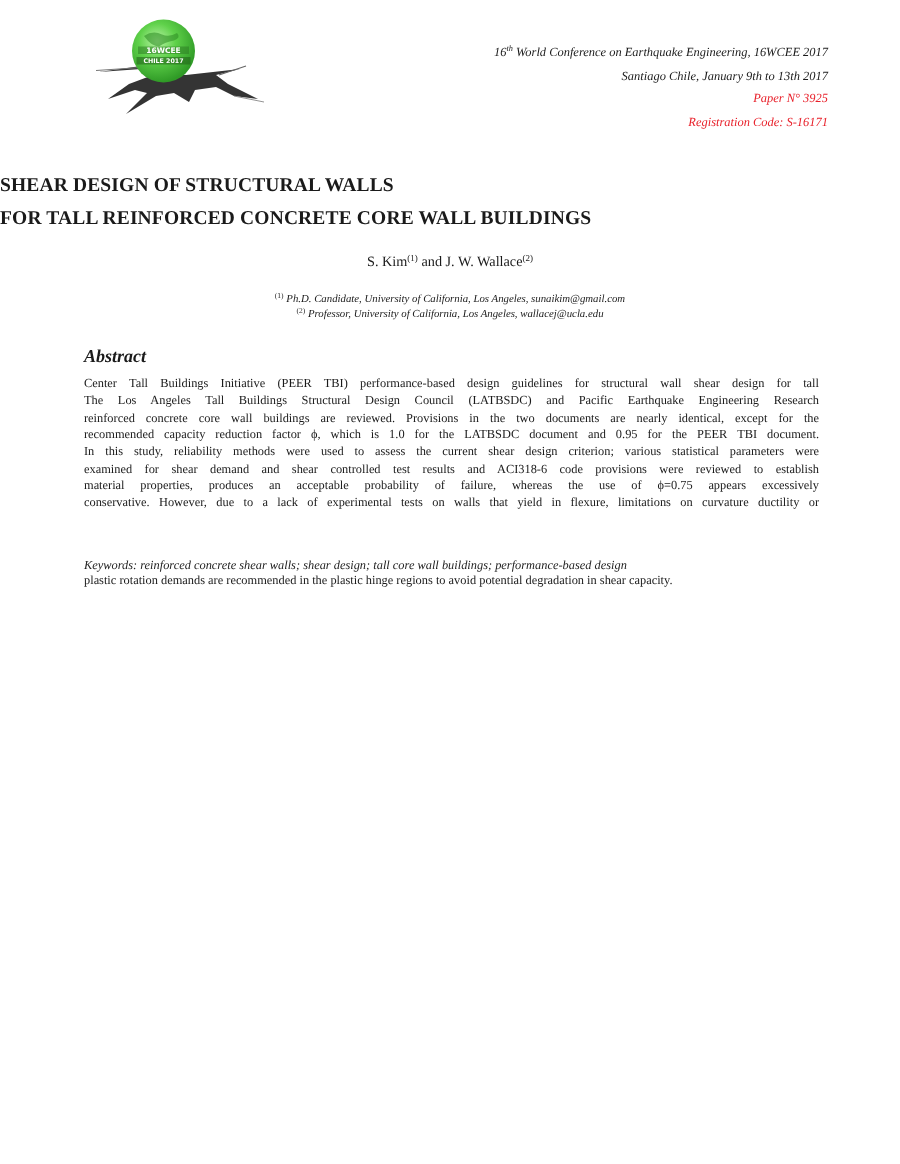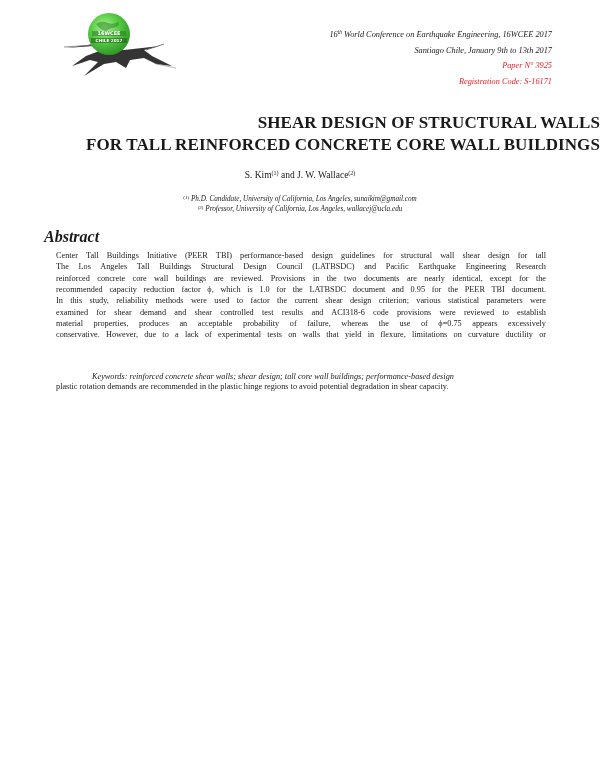--- a/index.html
+++ b/index.html
@@ -41,23 +41,23 @@
     }
     .header .line { display: block; white-space: nowrap; }
     .header .red { color: #e8202a; font-style: italic; }
     .header sup { font-size: 5.5px; vertical-align: 3px; line-height: 0; }
 
     
     .title {
       position: absolute;
       left: 0; right: 0;
       top: 112px;
-      text-align: right;
+      text-align: left;
       font-weight: bold;
-      font-size: 17px;
+      font-size: 13px;
       line-height: 22px;
       letter-spacing: 0.1px;
     }
     .title .line { display: block; white-space: nowrap; }
 
     
     .authors {
       position: absolute;
       left: 0; right: 0;
       top: 169px;
@@ -75,25 +75,25 @@
       font-style: italic;
       font-size: 7.2px;
       line-height: 9.6px;
     }
     .affil .line { display: block; white-space: nowrap; }
     .affil sup { font-size: 5px; vertical-align: 2.5px; line-height: 0; font-style: normal; }
 
     
     .abstract-heading {
       position: absolute;
-      left: 44px;
+      left: 56px;
       top: 230px;
       font-weight: bold;
       font-style: italic;
-      font-size: 16px;
+      font-size: 12px;
       line-height: 14px;
     }
     .abstract-body {
       position: absolute;
       left: 56px;
       top: 250px;
       width: 490px;
       font-size: 8.25px;
       line-height: 11.35px;
       text-align: justify;
@@ -112,21 +112,20 @@
     }
     .keywords {
       position: absolute;
       left: 56px;
       top: 371px;
       font-style: italic;
       font-size: 8.25px;
       line-height: 11px;
       color: #222;
       white-space: nowrap;
-      margin-left: 36px;
     }
   </style>
 </head>
 <body>
 
 <div class="page">
 
   <div class="logo">
     <svg width="120" height="80" viewBox="0 0 120 80">
       <defs>
@@ -172,21 +171,21 @@
     <span class="line"><sup>(1)</sup><span> Ph.D. Candidate, University of California, Los Angeles, sunaikim@gmail.com</span></span>
     <span class="line"><sup>(2)</sup><span> Professor, University of California, Los Angeles, wallacej@ucla.edu</span></span>
   </div>
 
   <div class="abstract-heading">Abstract</div>
   <div class="abstract-body">
     <span class="line">Center Tall Buildings Initiative (PEER TBI) performance-based design guidelines for structural wall shear design for tall</span>
     <span class="line">The Los Angeles Tall Buildings Structural Design Council (LATBSDC) and Pacific Earthquake Engineering Research</span>
     <span class="line">reinforced concrete core wall buildings are reviewed. Provisions in the two documents are nearly identical, except for the</span>
     <span class="line">recommended capacity reduction factor ϕ, which is 1.0 for the LATBSDC document and 0.95 for the PEER TBI document.</span>
-    <span class="line">In this study, reliability methods were used to factor the current shear design criterion; various statistical parameters were</span>
+    <span class="line">In this study, reliability methods were used to assess the current shear design criterion; various statistical parameters were</span>
     <span class="line">examined for shear demand and shear controlled test results and ACI318-6 code provisions were reviewed to establish</span>
     <span class="line">material properties, produces an acceptable probability of failure, whereas the use of ϕ=0.75 appears excessively</span>
     <span class="line">conservative. However, due to a lack of experimental tests on walls that yield in flexure, limitations on curvature ductility or</span>
     <span class="line last">plastic rotation demands are recommended in the plastic hinge regions to avoid potential degradation in shear capacity.</span>
   </div>
 
   <div class="keywords">Keywords: reinforced concrete shear walls; shear design; tall core wall buildings; performance-based design</div>
 
 </div>
 

